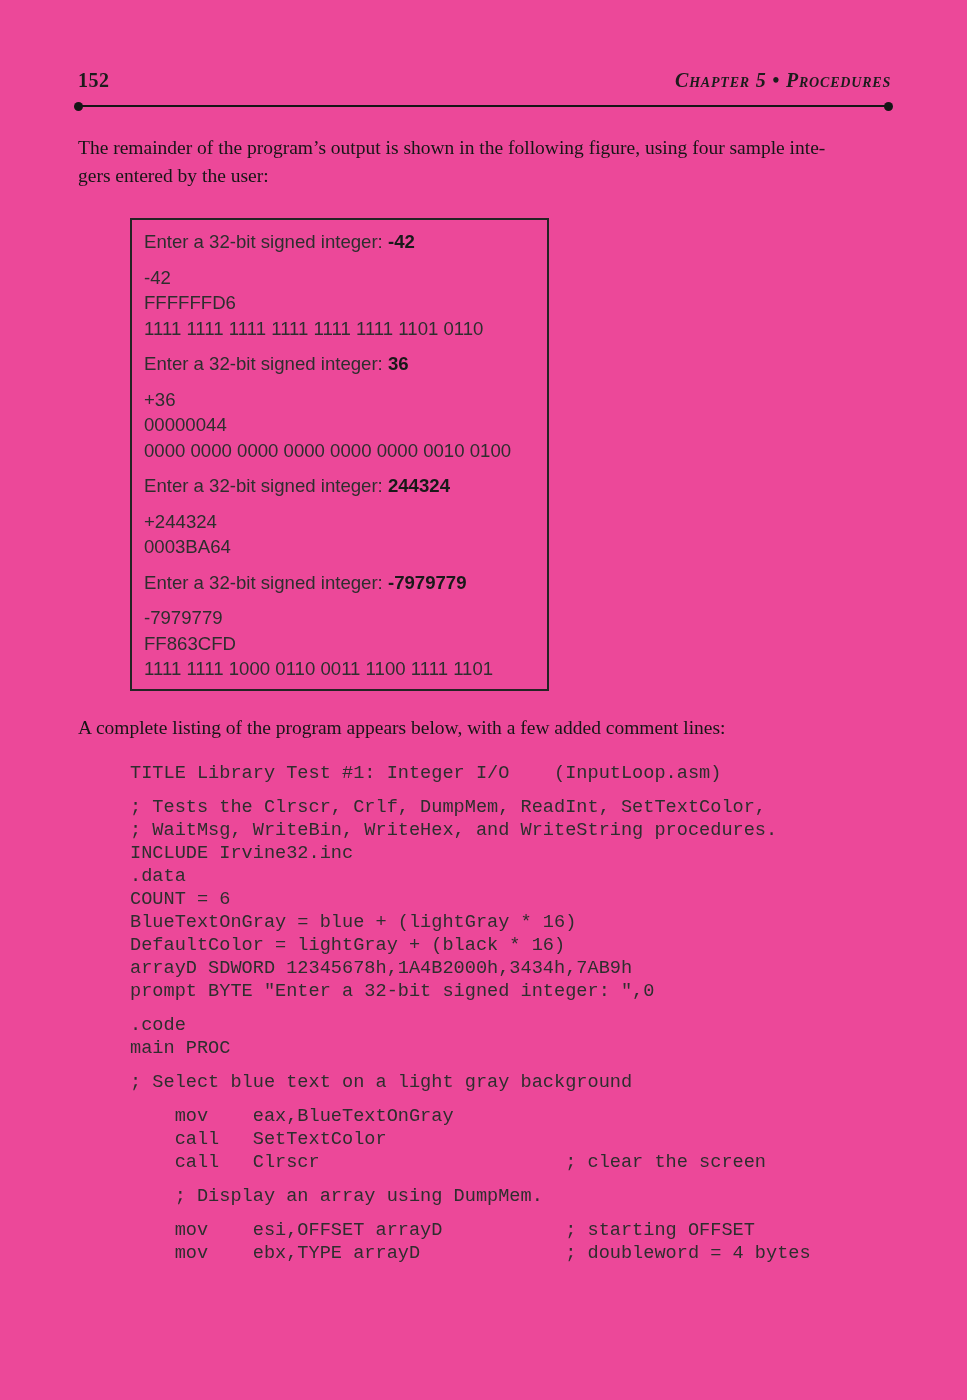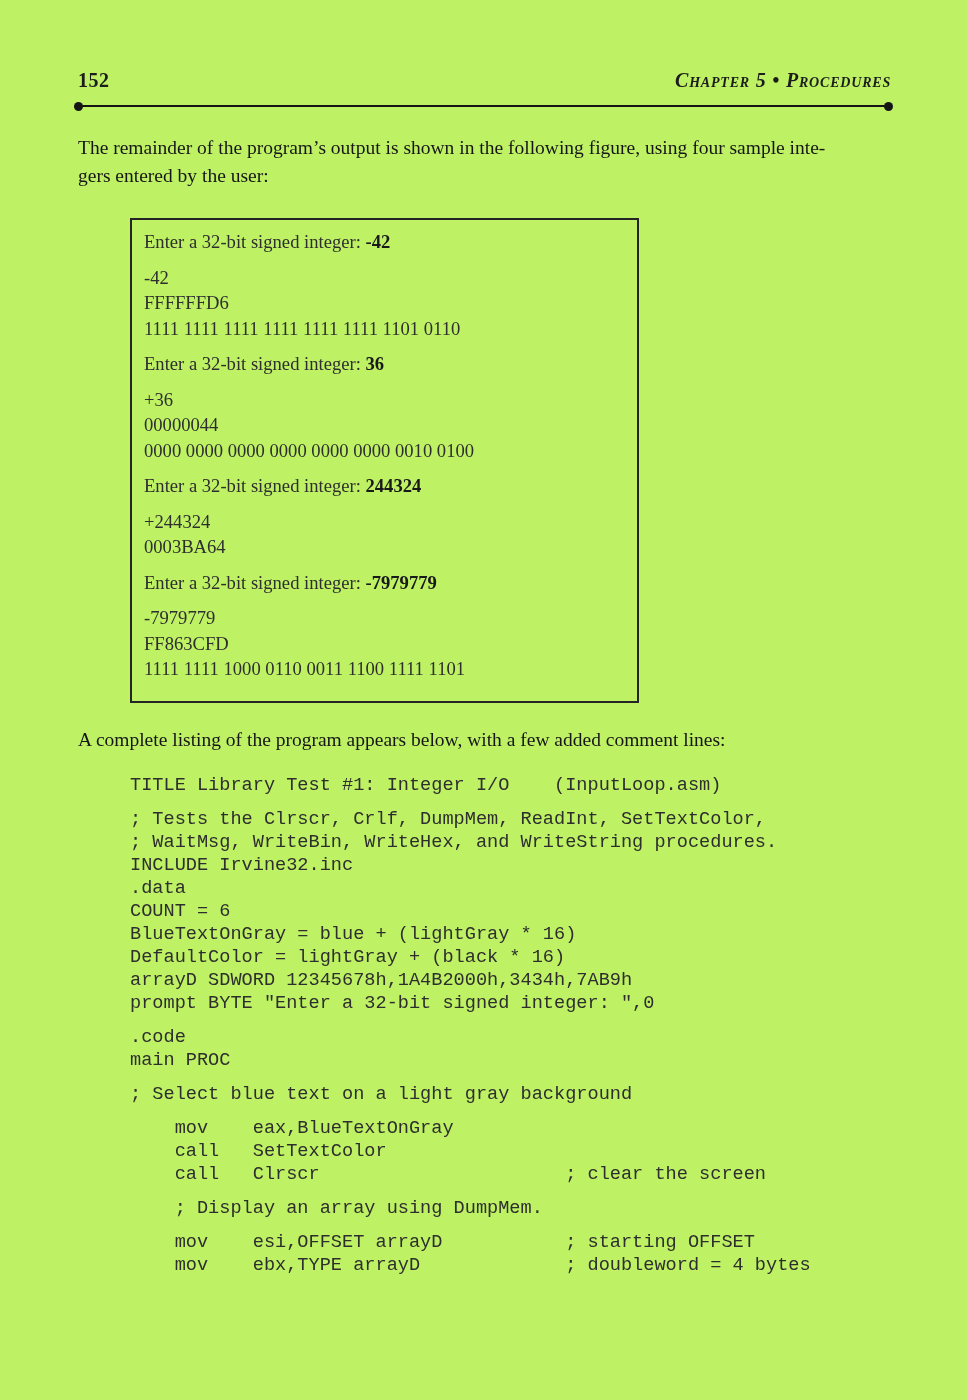--- a/index.html
+++ b/index.html
@@ -1,18 +1,18 @@
 <!DOCTYPE html>
 <html><head>
 <meta charset="utf-8">
 <style>
   html,body { margin:0; padding:0; background:#e8e8e8; }
   .page {
     position:relative; width:967px; height:1400px; margin:0 auto;
-    background:#bef264; color:#1c1c1c; overflow:hidden;
+    background:#ec4899; color:#1c1c1c; overflow:hidden;
     font-family:"Liberation Serif", serif;
   }
   
   .header {
     display:flex; justify-content:space-between; align-items:baseline;
     padding:68px 76px 0 78px;
     font-weight:bold; font-size:20px; line-height:24px;
   }
   .running-head { font-variant:small-caps; letter-spacing:0.8px;font-style:italic; }
   .page-num { letter-spacing:0.5px; }
@@ -24,30 +24,30 @@
   .rule-dot.right { right:0; }
   
   .para {
     margin:23px 70px 0 78px;
     font-size:19.5px; line-height:28px; color:#161616;
   }
   .para .pline { white-space:pre; }
   
   .console-box {
     box-sizing:border-box;
-    margin:28px 0 0 130px; width:509px;
+    margin:28px 0 0 130px; width:419px;
     border:2px solid #242424;
     padding:9px 10px 7px 12px;
-    font-family:Liberation Serif, serif;
+    font-family:Liberation Sans, sans-serif;
     font-size:18.6px; line-height:25.5px; color:#2e2e2e;
   }
   .console-line { white-space:pre; }
   .console-prompt { margin-bottom:10px; }
   .console-group { margin-bottom:10px; }
-  .console-group:last-child { margin-bottom:12px; }
+  .console-group:last-child { margin-bottom:0; }
   .console-input { font-weight:bold; color:#191919; }
   
   .listing {
     margin:20px 0 40px 130px;
     font-family:"Liberation Mono", monospace;
     font-size:18.6px; line-height:23px; color:#2e2e2e;
   }
   .code-line { white-space:pre; min-height:23px; }
   .gap { height:11px; }
 </style>

